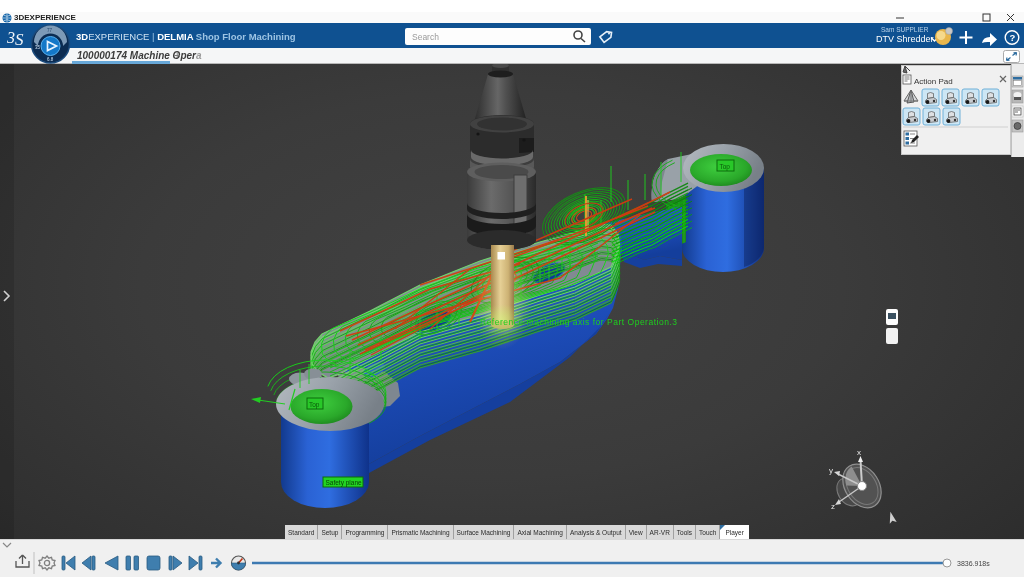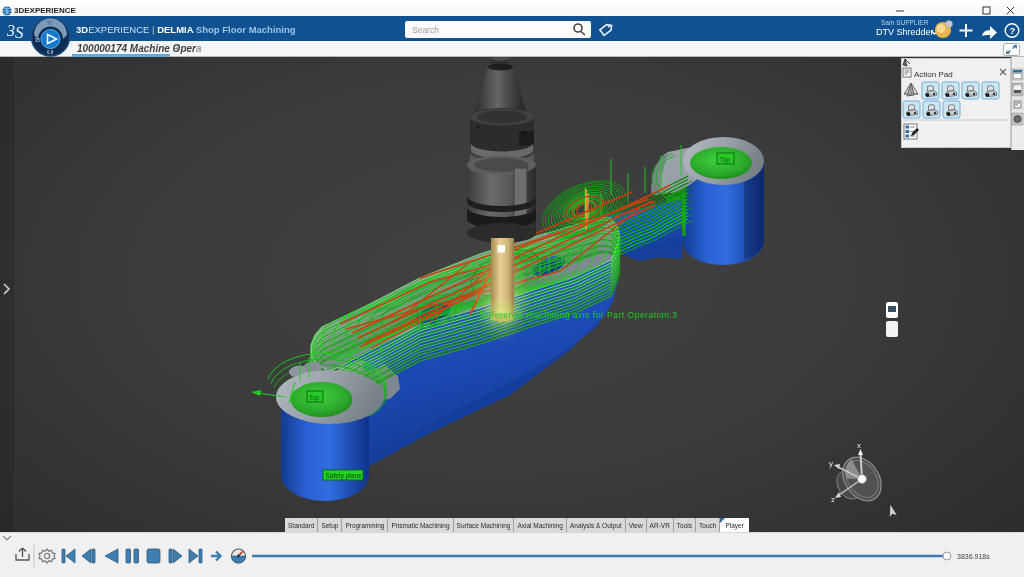--- a/index.html
+++ b/index.html
@@ -1,19 +1,19 @@
 <!DOCTYPE html>
 <html><head><meta charset="utf-8">
 <style>
  html,body{margin:0;padding:0;width:1024px;height:577px;overflow:hidden;
    font-family:"Liberation Sans",sans-serif;}
  .abs{position:absolute;}
 </style></head>
 <body>
-<div class="abs" style="left:0;top:5px;width:1024px;height:442px;background:#f0f0f0;">
+<div class="abs" style="left:0;top:12px;width:1024px;height:442px;background:#f0f0f0;">
 
 <div class="abs" style="left:0;top:0;width:1024px;height:11px;background:#fafafa;border-bottom:1px solid #e4e4e4;">
   <svg class="abs" style="left:2px;top:1px" width="10" height="10" viewBox="0 0 10 10">
     <circle cx="5" cy="5" r="4.5" fill="#1565a8"></circle>
     <path d="M1,5 h8 M5,0.5 v9 M2,2.3 a5.5,5.5 0 0 0 6,0 M2,7.7 a5.5,5.5 0 0 1 6,0" stroke="#cfe3f2" stroke-width="0.7" fill="none"></path>
   </svg>
   <div class="abs" style="left:14px;top:1px;font-size:8px;font-weight:bold;color:#222;">3DEXPERIENCE</div>
   <svg class="abs" style="left:893px;top:0" width="130" height="11" viewBox="0 0 130 11">
     <line x1="3" y1="6" x2="11" y2="6" stroke="#333" stroke-width="1"></line>
     <rect x="90" y="2" width="7" height="7" fill="none" stroke="#333" stroke-width="1"></rect>

